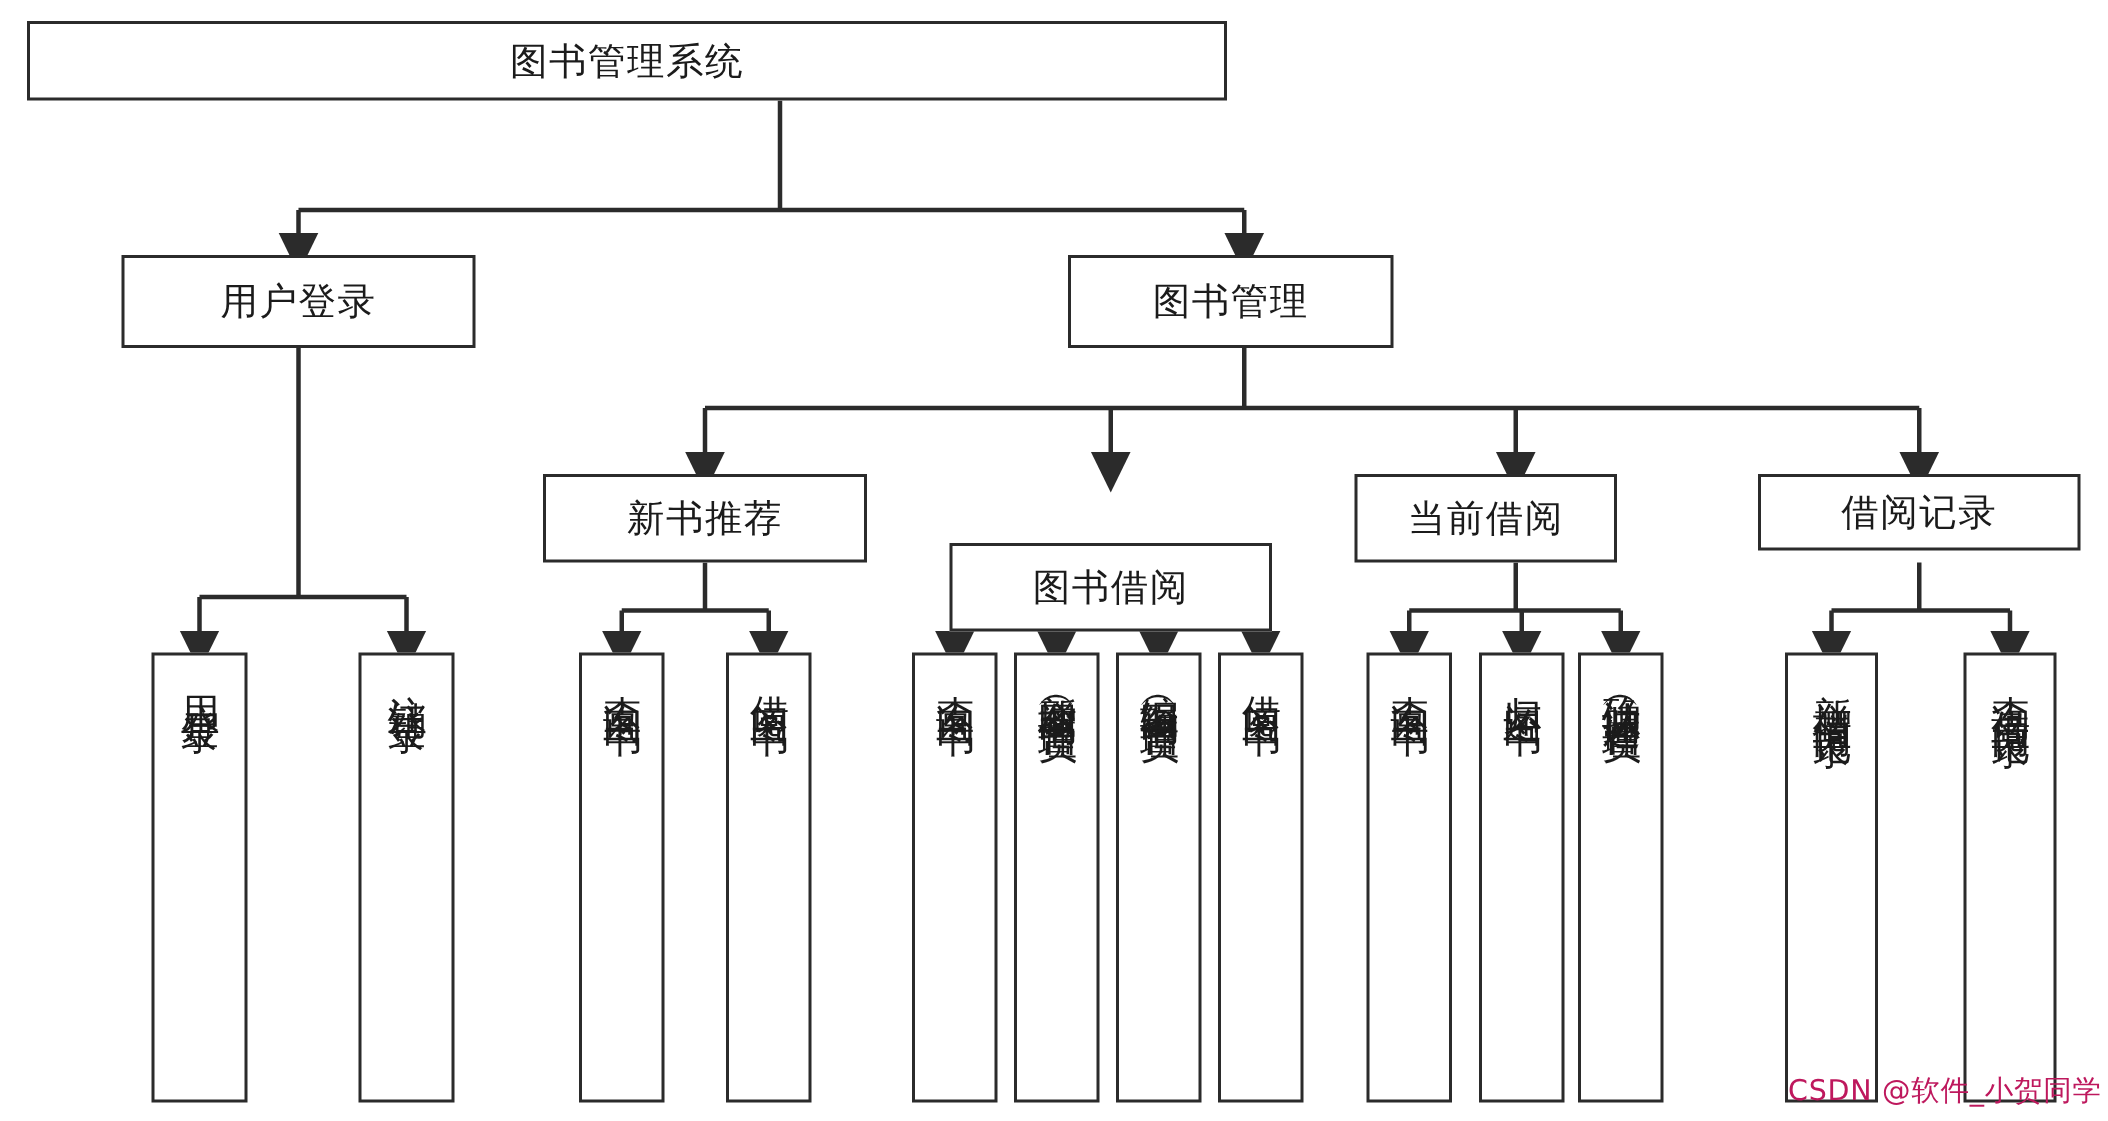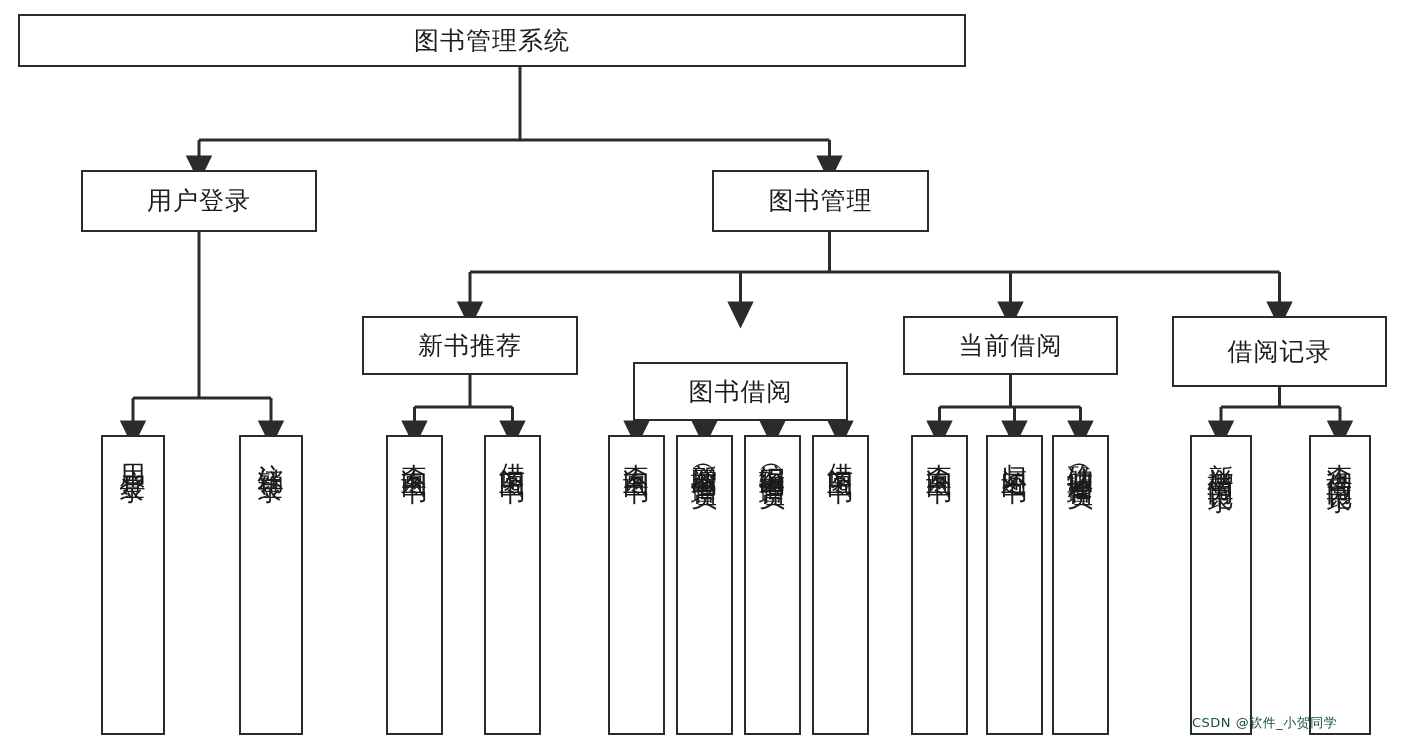--- a/index.html
+++ b/index.html
@@ -62,22 +62,22 @@
     font-size: 26px;
     line-height: 1.0;
     letter-spacing: 5px;
     white-space: nowrap;
   }
   .node.v.tall .label {
     letter-spacing: 3px;
   }
   .watermark {
     position: absolute;
-    font-size: 13px;
-    color: #14532d;
+    font-size: 19px;
+    color: #be185d;
     white-space: nowrap;
     letter-spacing: 0.5px;
   }
 </style>
 </head>
 <body>
 
 <div id="canvas">
   <svg class="edges" viewBox="0 0 1405 747">
     <defs>
@@ -116,39 +116,39 @@
         <path d="M1014.5 407 L1014.5 433" marker-end="url(#arrow)"></path>
         <path d="M1080.5 407 L1080.5 433" marker-end="url(#arrow)"></path>
         <path d="M1279.5 375 L1279.5 407"></path>
         <path d="M1221 407 L1340 407"></path>
         <path d="M1221 407 L1221 433" marker-end="url(#arrow)"></path>
         <path d="M1340 407 L1340 433" marker-end="url(#arrow)"></path>
       </g>
   </svg>
 
   <div id="node-layer">
-      <div class="node h root" style="left: 18px; top: 14px; width: 948px; height: 53px;">
+      <div class="node h root" style="left: 18px; top: 14px; width: 800px; height: 53px;">
         <span class="label">图书管理系统</span>
       </div>
       <div class="node h" style="left: 81px; top: 170px; width: 236px; height: 62px;">
         <span class="label">用户登录</span>
       </div>
       <div class="node h" style="left: 712px; top: 170px; width: 217px; height: 62px;">
         <span class="label">图书管理</span>
       </div>
       <div class="node h" style="left: 362px; top: 316px; width: 216px; height: 59px;">
         <span class="label">新书推荐</span>
       </div>
       <div class="node h" style="left: 633px; top: 316px; width: 215px; height: 59px; margin-top: 46px;">
         <span class="label">图书借阅</span>
       </div>
-      <div class="node h" style="left: 903px; top: 316px; width: 215px; height: 59px;">
+      <div class="node h" style="left: 903px; top: 316px; width: 175px; height: 59px;">
         <span class="label">当前借阅</span>
       </div>
-      <div class="node h" style="left: 1172px; top: 316px; width: 215px; height: 71px;">
+      <div class="node h" style="left: 1172px; top: 316px; width: 215px; height: 51px;">
         <span class="label">借阅记录</span>
       </div>
       <div class="node v" style="left: 101px; top: 435px; width: 64px; height: 300px;">
         <span class="label">用户登录</span>
       </div>
       <div class="node v" style="left: 239px; top: 435px; width: 64px; height: 300px;">
         <span class="label">注销登录</span>
       </div>
       <div class="node v" style="left: 386px; top: 435px; width: 57px; height: 300px;">
         <span class="label">查询图书</span>

